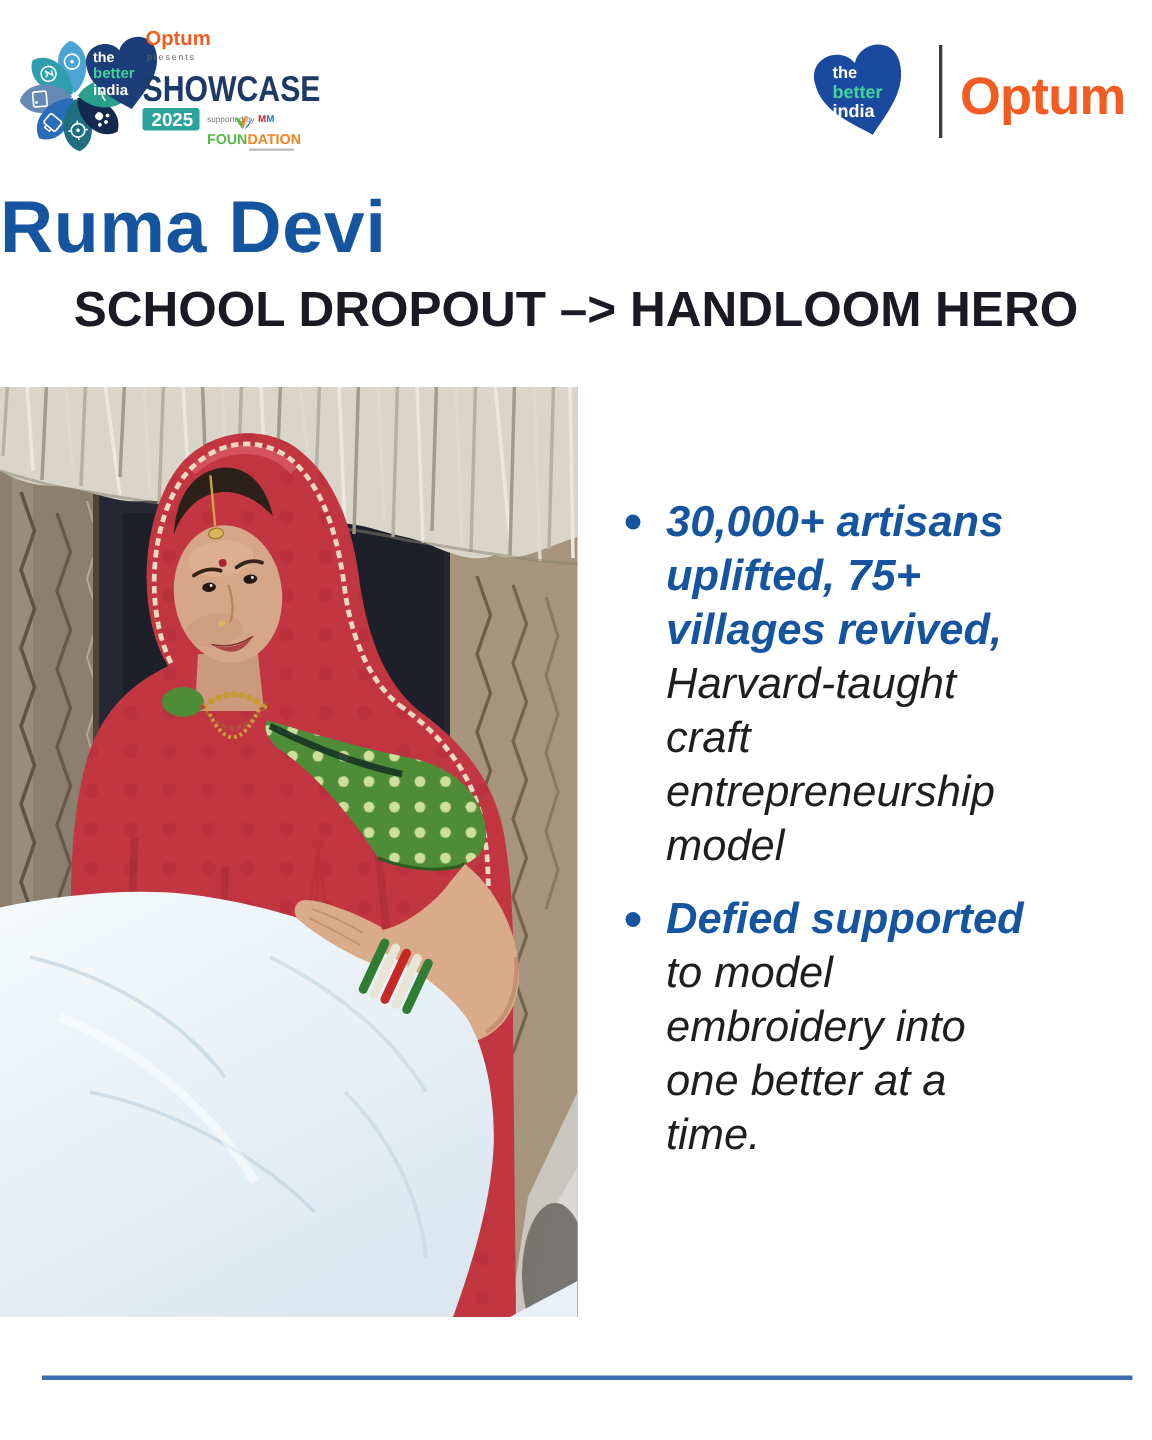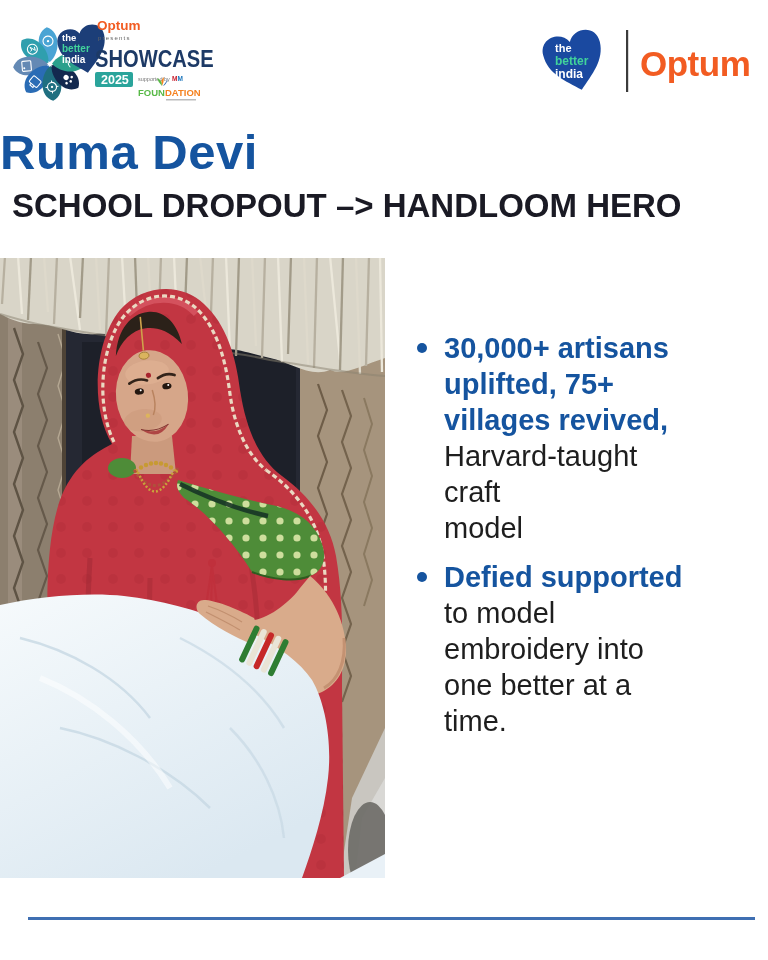--- a/index.html
+++ b/index.html
@@ -11,30 +11,30 @@
 
   .header-left { position:absolute; left:10px; top:8px; width:205px; height:108px; }
   .header-right { position:absolute; left:536px; top:24px; width:222px; height:80px; }
 
   .page-title {
     position:absolute; left:0; right:0; top:124px;
     font-size:49px; font-weight:800;
     color:#15549f; letter-spacing:0.5px;
   }
   .page-subtitle {
-    position:absolute; left:12px; right:0; top:187px;
-    font-size:33px; font-weight:700;
+    position:absolute; left:0; right:0; top:187px;
+    text-align:center; font-size:33px; font-weight:700;
     color:#1a1a24; letter-spacing:0px;
   }
 
   .photo-wrap { position:absolute; left:0; top:258px; width:385px; height:620px; }
   .photo-wrap svg { display:block; }
 
   .bullets { position:absolute; left:417px; top:330px; width:300px; list-style:none; }
-  .bullet { display:flex; margin-bottom:13px; }
+  .bullet { display:flex; margin-bottom:13px;font-style:italic; }
   .dot { width:10px; height:10px; border-radius:50%; background:#15549f; margin:13px 17px 0 0; flex:none; }
   .btxt { font-size:29px; line-height:36px; color:#1e1e1e; }
   .ln { display:block; }
   .ln.b { color:#15549f; font-weight:700; }
 
   .footer-line { position:absolute; left:28px; top:917px; width:727px; height:3px; background:#3f6fb2; }
 </style>
 </head>
 <body>
 
@@ -293,20 +293,21 @@
 
   <ul class="bullets">
     <li class="bullet">
       <span class="dot"></span>
       <span class="btxt">
         <span class="ln b">30,000+ artisans</span>
         <span class="ln b">uplifted, 75+</span>
         <span class="ln b">villages revived,</span>
         <span class="ln">Harvard-taught</span>
         <span class="ln">craft</span>
+        <span class="ln">entrepreneurship</span>
         <span class="ln">model</span>
       </span>
     </li>
     <li class="bullet">
       <span class="dot"></span>
       <span class="btxt">
         <span class="ln b">Defied supported</span>
         <span class="ln">to model</span>
         <span class="ln">embroidery into</span>
         <span class="ln">one better at a</span>

